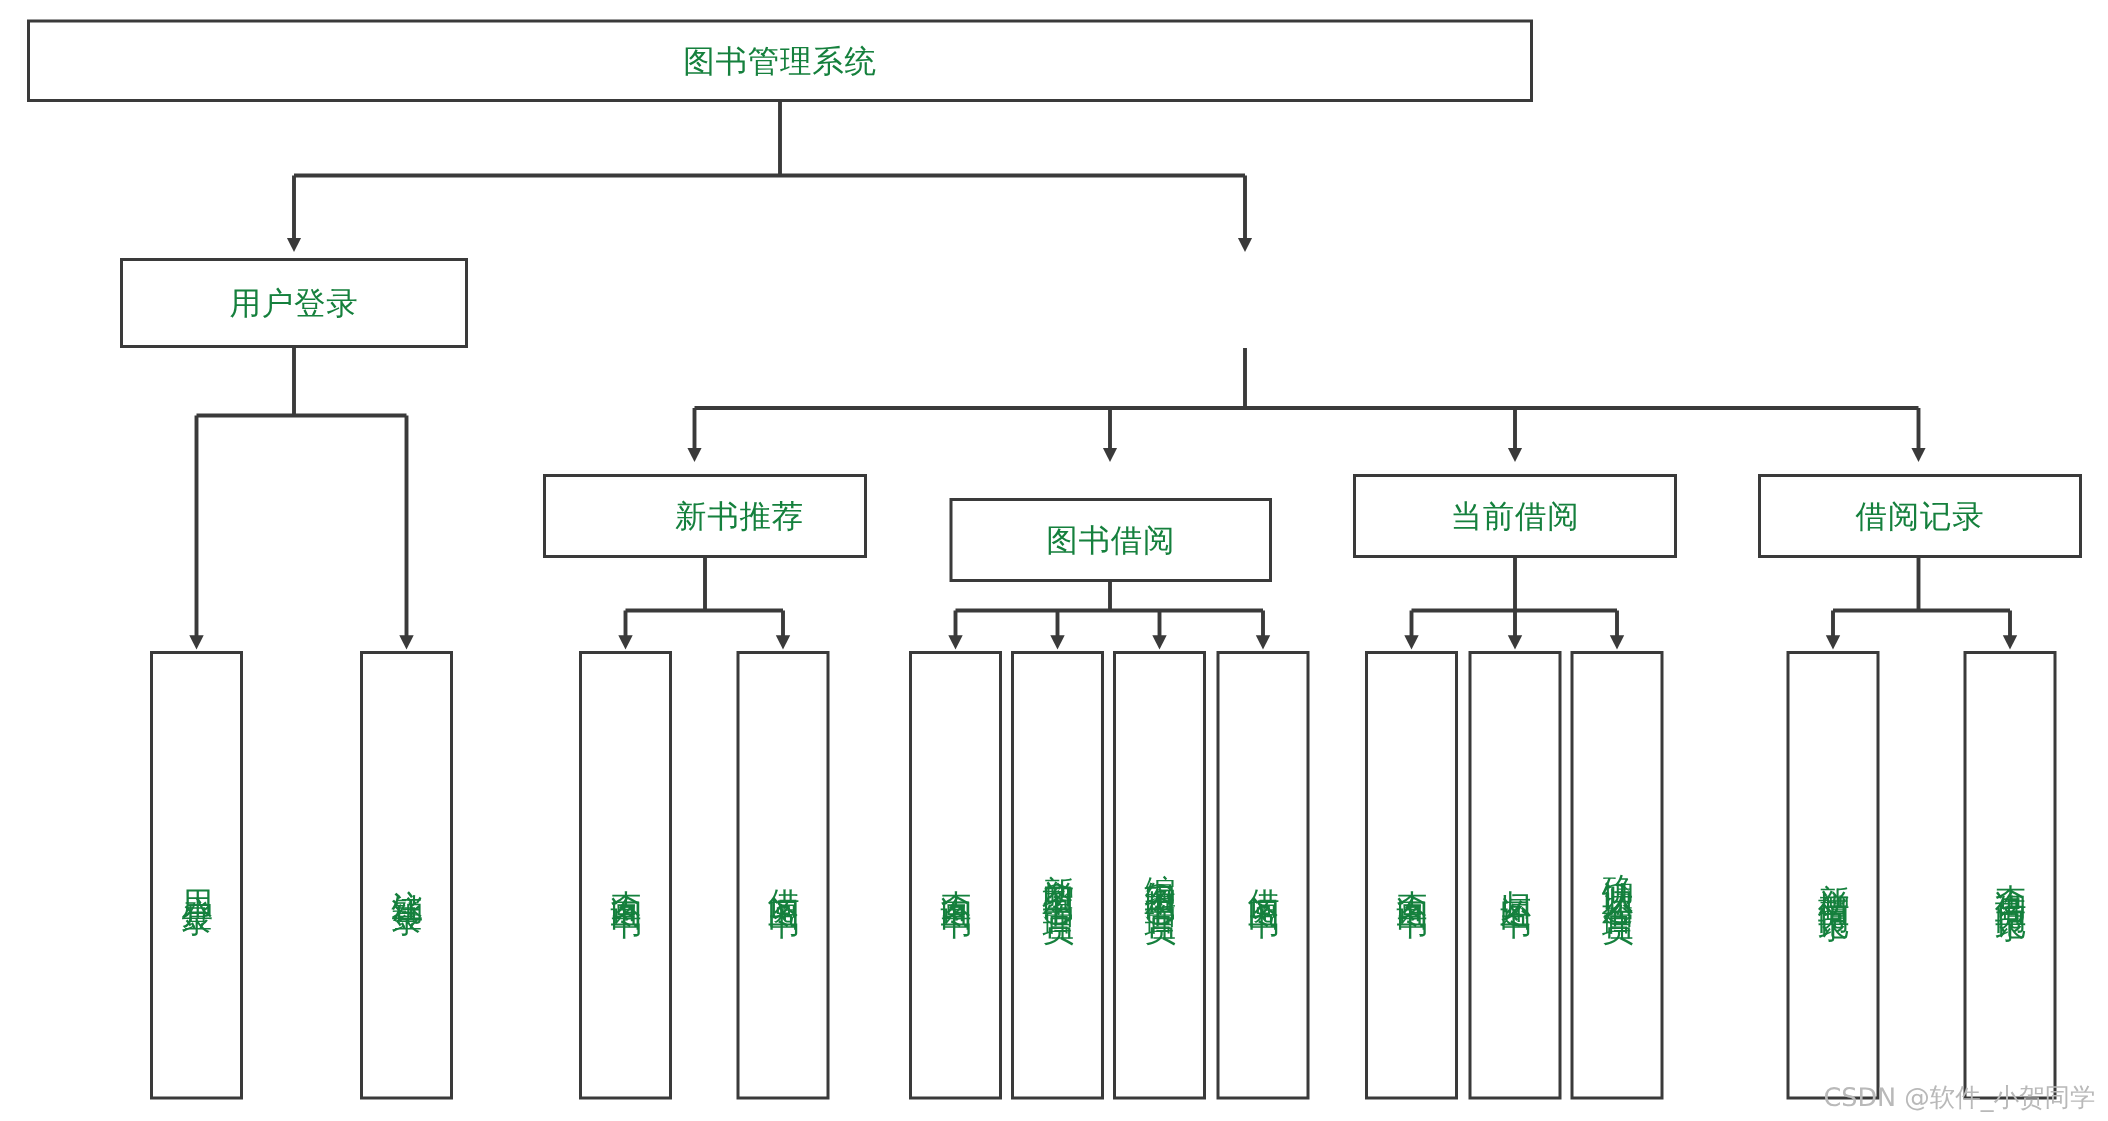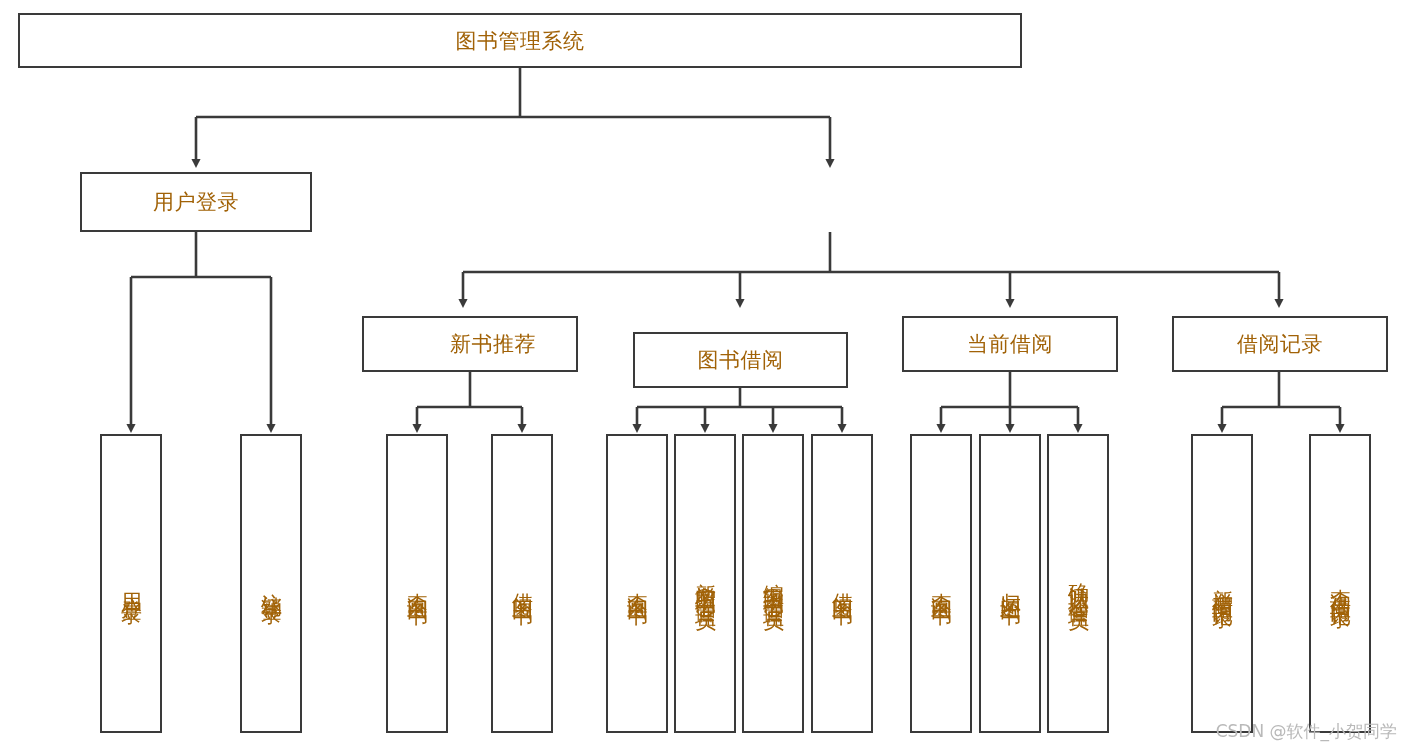--- a/index.html
+++ b/index.html
@@ -25,21 +25,21 @@
     height: 747px;
   }
   .node {
     position: absolute;
     box-sizing: border-box;
     border: 2.5px solid #3a3a3a;
     background: #ffffff;
     display: flex;
     align-items: center;
     justify-content: center;
-    color: #a16207;
+    color: #15803d;
     z-index: 2;
     text-align: right;
   }
   .node.h {
     font-size: 21px;
     letter-spacing: 0.5px;
   }
   .node.v {
     writing-mode: vertical-rl;
     text-orientation: upright;

